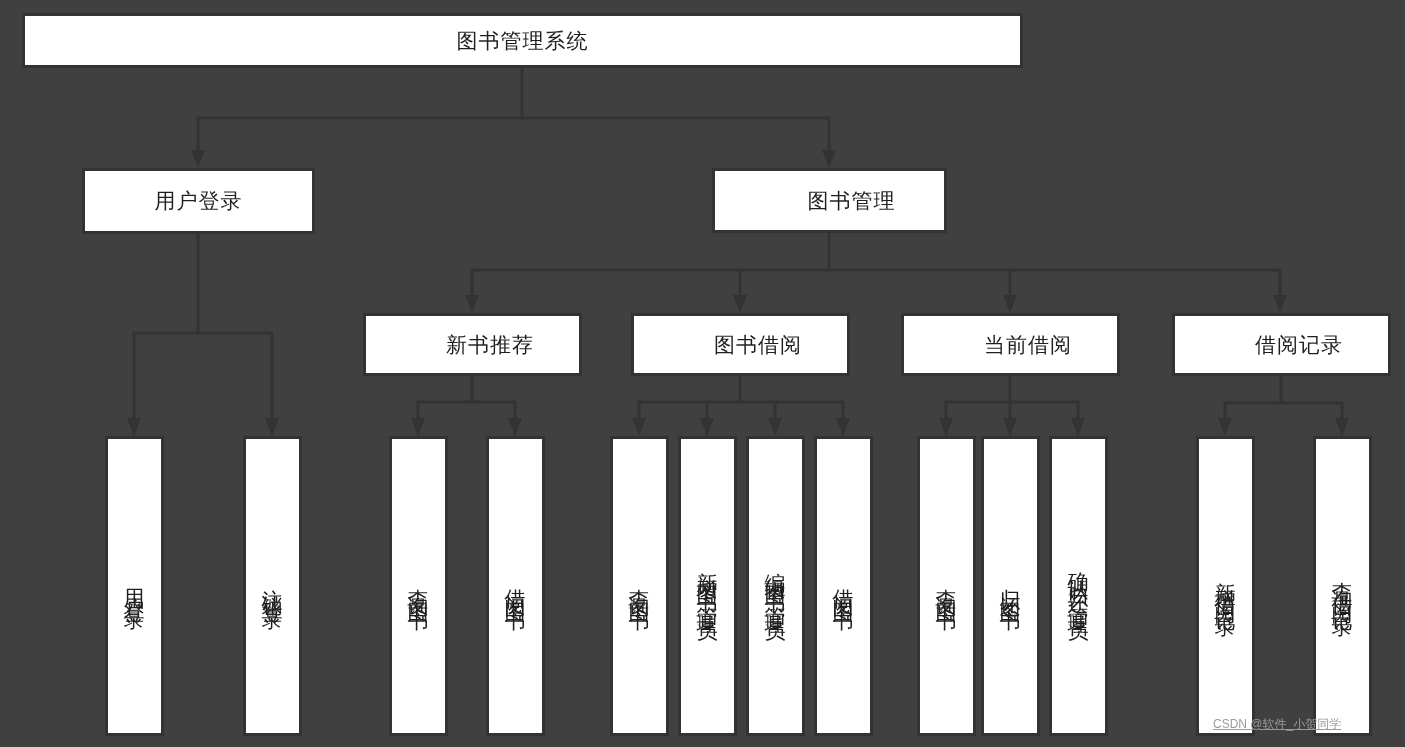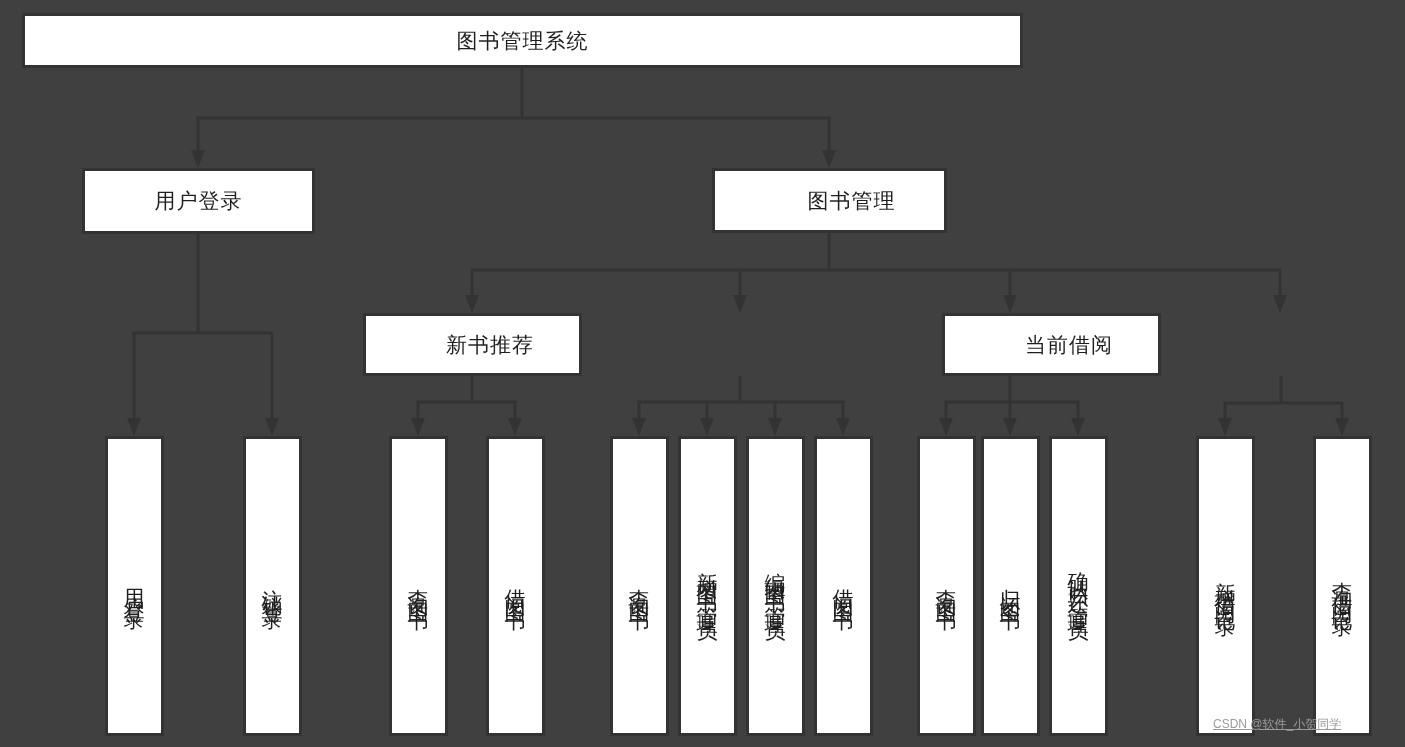--- a/index.html
+++ b/index.html
@@ -93,22 +93,28 @@
   <div class="box lv2-login">
     <span class="hlabel">用户登录</span>
   </div>
   <div class="box lv2-mgmt">
     <span class="hlabel">图书管理</span>
   </div>
 
   <div class="box lv3" style="left:363px">
     <span class="hlabel">新书推荐</span>
   </div>
-  <div class="box lv3" style="left:942px">
+  <div class="box lv3" style="left:631px">
+    <span class="hlabel">图书借阅</span>
+  </div>
+  <div class="box lv3" style="left:901px">
     <span class="hlabel">当前借阅</span>
+  </div>
+  <div class="box lv3" style="left:1172px">
+    <span class="hlabel">借阅记录</span>
   </div>
 
   <div class="box leaf" style="left:105px">
     <span class="vtext">用户登录</span>
   </div>
   <div class="box leaf" style="left:243px">
     <span class="vtext">注销登录</span>
   </div>
 
   <div class="box leaf" style="left:389px">

